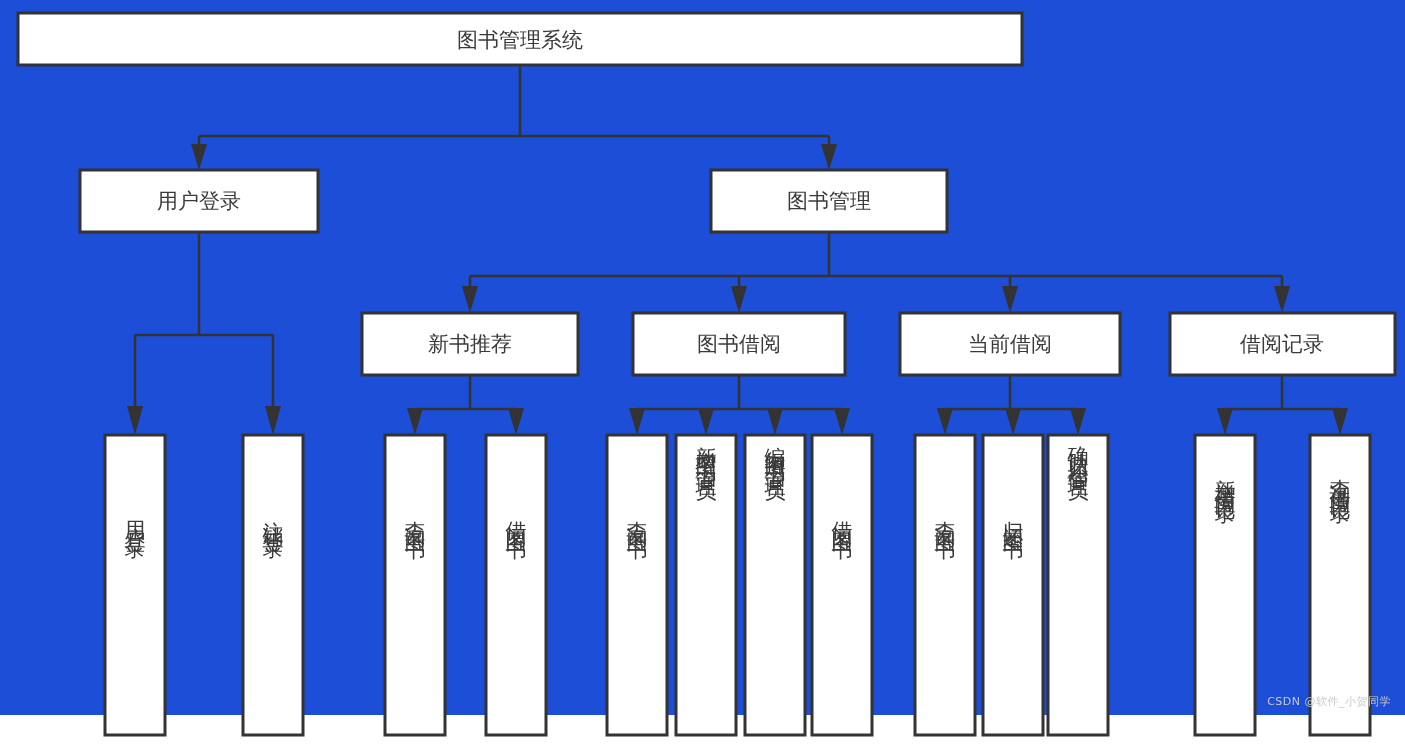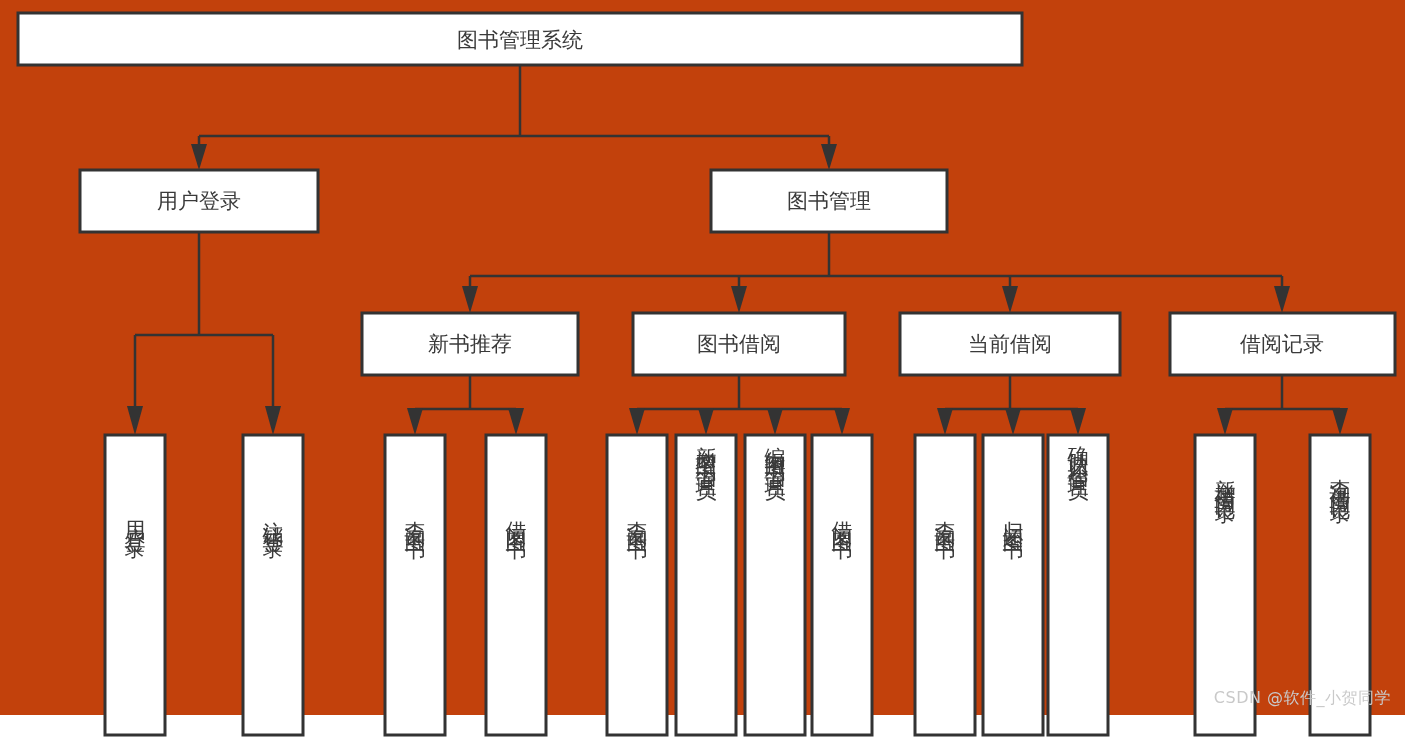--- a/index.html
+++ b/index.html
@@ -10,21 +10,21 @@
   body {
     width: 1405px;
     height: 747px;
     overflow: hidden;
     font-family: "DejaVu Sans", "Liberation Sans", sans-serif;
   }
   #diagram-root {
     position: relative;
     width: 1405px;
     height: 715px;
-    background: #c2410c;
+    background: #1d4ed8;
   }
   svg#flow {
     position: absolute;
     left: 0;
     top: 0;
     width: 1405px;
     height: 747px;
     display: block;
   }
   .box-rect {
@@ -53,21 +53,21 @@
     fill: #3a3a3a;
     font-family: "DejaVu Sans", "Liberation Sans", sans-serif;
     font-size: 21px;
     text-anchor: middle;
   }
   .watermark {
     position: absolute;
     right: 14px;
     bottom: 6px;
     color: #c9c9c9;
-    font-size: 16px;
+    font-size: 11px;
     font-family: "DejaVu Sans", "Liberation Sans", sans-serif;
     letter-spacing: 0.5px;
     white-space: nowrap;
     pointer-events: none;
   }
 </style>
 </head>
 <body>
 
 <div id="diagram-root">

